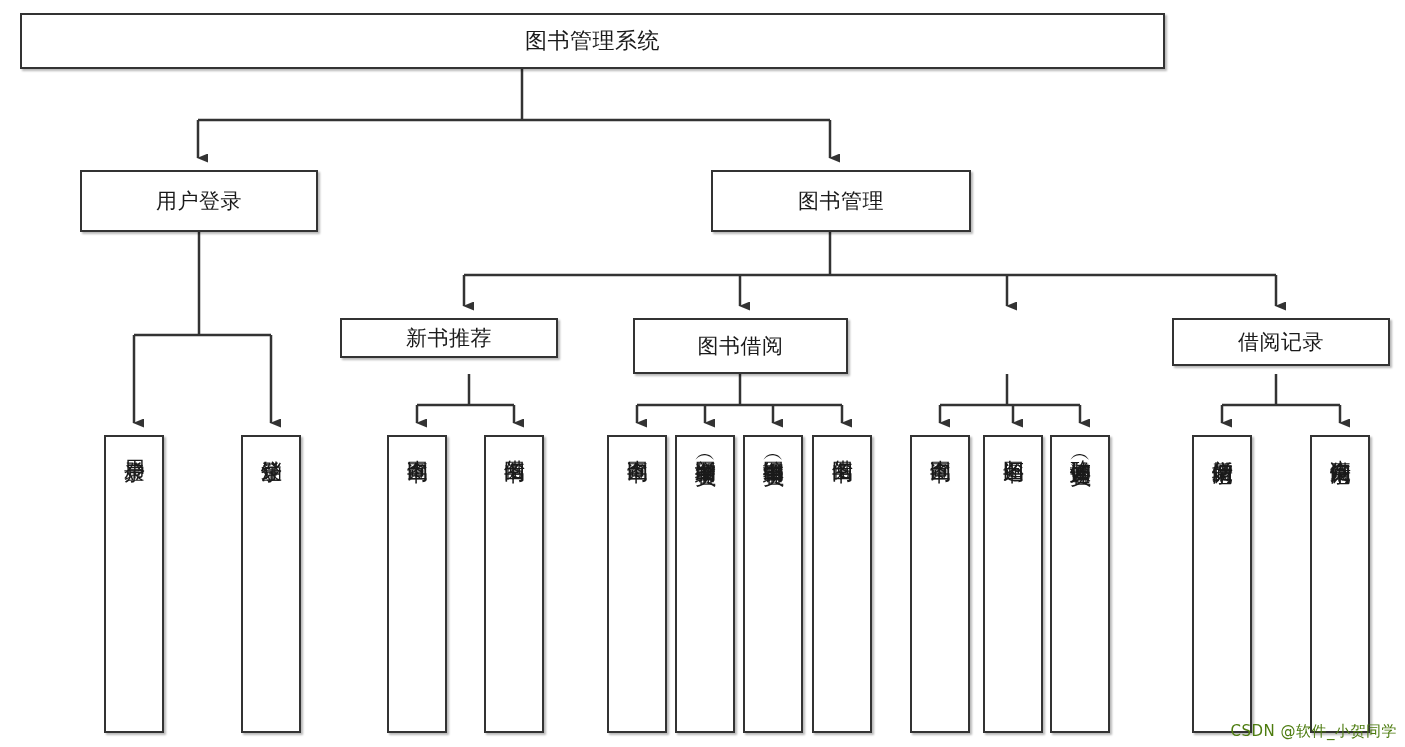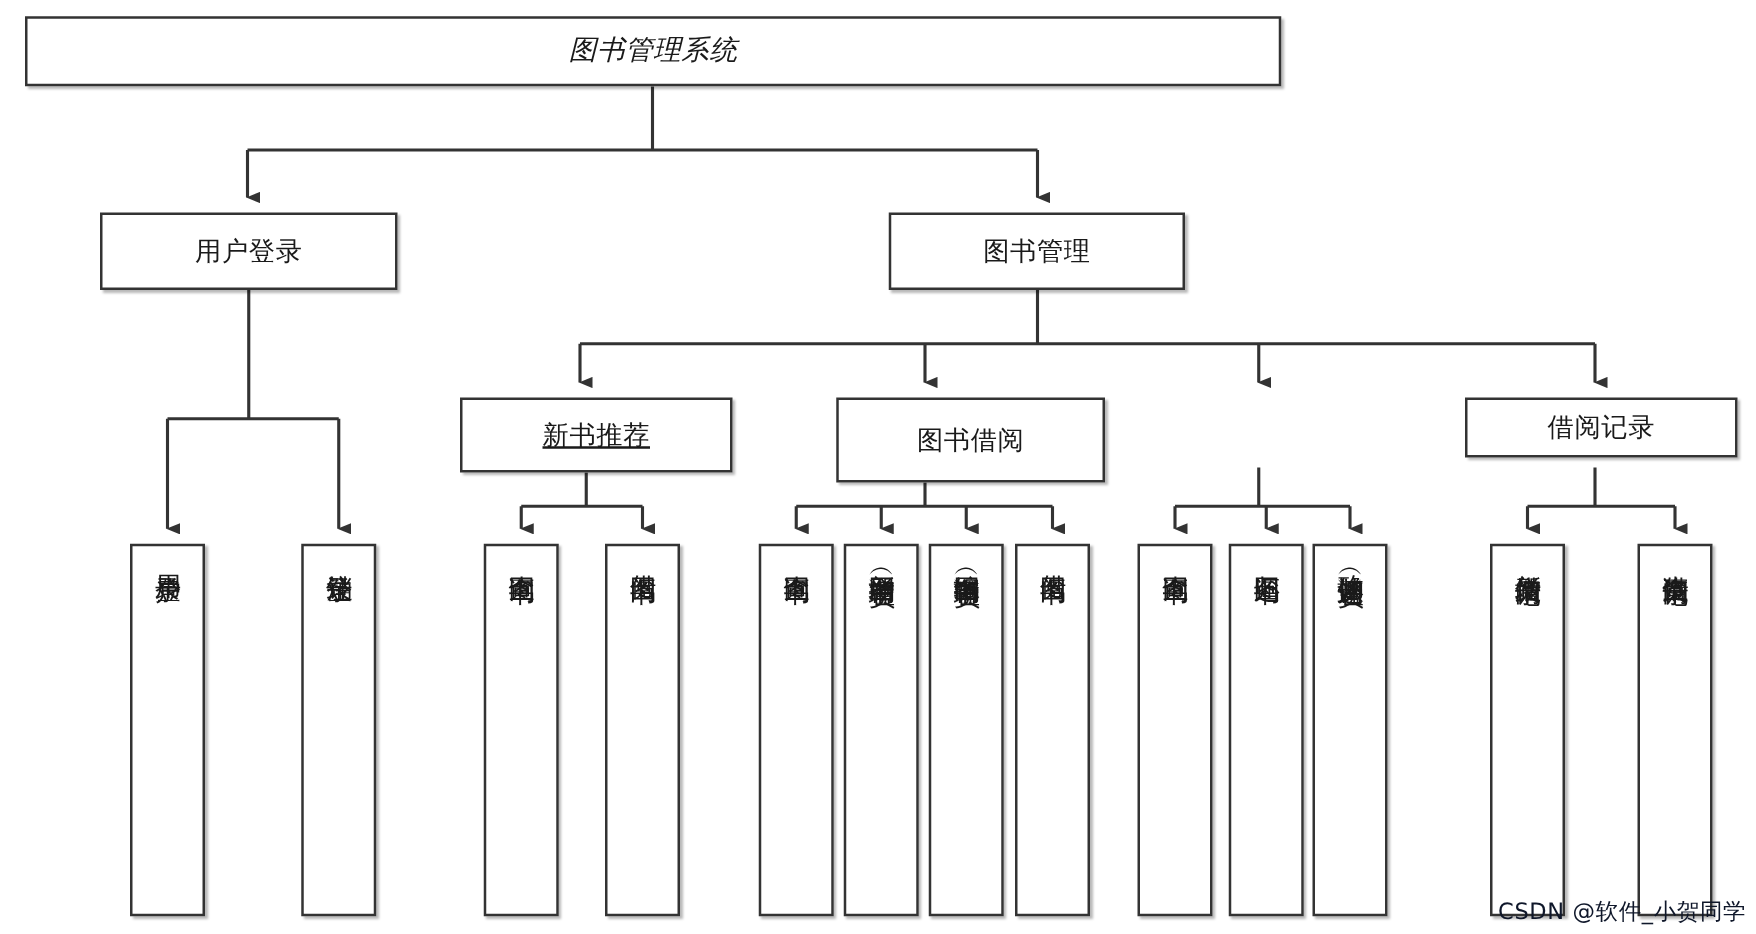--- a/index.html
+++ b/index.html
@@ -63,22 +63,22 @@
     font-size: 21px;
     line-height: 1.0;
     letter-spacing: 1px;
     white-space: nowrap;
     margin: 0 auto;
   }
   .watermark {
     position: absolute;
     right: 8px;
     bottom: 6px;
-    font-size: 18px;
-    color: #0f172a;
+    font-size: 15px;
+    color: #4d7c0f;
     letter-spacing: 0.5px;
     white-space: nowrap;
     user-select: none;
   }
 </style>
 </head>
 <body>
 
 <div id="diagram-canvas">
 
@@ -137,35 +137,35 @@
     </g>
 
     <g>
       <path d="M 1276 374 L 1276 405" stroke="#333333" stroke-width="2.5" fill="none"></path>
       <path d="M 1222 405 L 1340 405" stroke="#333333" stroke-width="2.5" fill="none"></path>
       <path d="M 1222 405 L 1222 423" stroke="#333333" stroke-width="2.5" fill="none" marker-end="url(#arrowhead)"></path>
       <path d="M 1340 405 L 1340 423" stroke="#333333" stroke-width="2.5" fill="none" marker-end="url(#arrowhead)"></path>
     </g>
   </svg>
 
-  <div class="node horiz root" style="left:20px; top:13px; width:1005px; height:56px;font-style:italic;">
+  <div class="node horiz root" style="left:20px; top:13px; width:1145px; height:56px;">
     <span class="node-label">图书管理系统</span>
   </div>
 
   <div class="node horiz" style="left:80px; top:170px; width:238px; height:62px;">
     <span class="node-label">用户登录</span>
   </div>
-  <div class="node horiz" style="left:711px; top:170px; width:237px; height:62px;">
+  <div class="node horiz" style="left:711px; top:170px; width:260px; height:62px;">
     <span class="node-label">图书管理</span>
   </div>
 
-  <div class="node horiz" style="left:368px; top:318px; width:218px; height:60px;text-decoration:underline;">
+  <div class="node horiz" style="left:340px; top:318px; width:218px; height:40px;">
     <span class="node-label">新书推荐</span>
   </div>
-  <div class="node horiz" style="left:633px; top:318px; width:215px; height:68px;margin-left:36px;">
+  <div class="node horiz" style="left:633px; top:318px; width:215px; height:56px;">
     <span class="node-label">图书借阅</span>
   </div>
   <div class="node horiz" style="left:1172px; top:318px; width:218px; height:48px;">
     <span class="node-label">借阅记录</span>
   </div>
 
   <div class="node vert" style="left:104px; top:435px; width:60px; height:298px;">
     <span class="node-label">用户登录</span>
   </div>
   <div class="node vert" style="left:241px; top:435px; width:60px; height:298px;">

